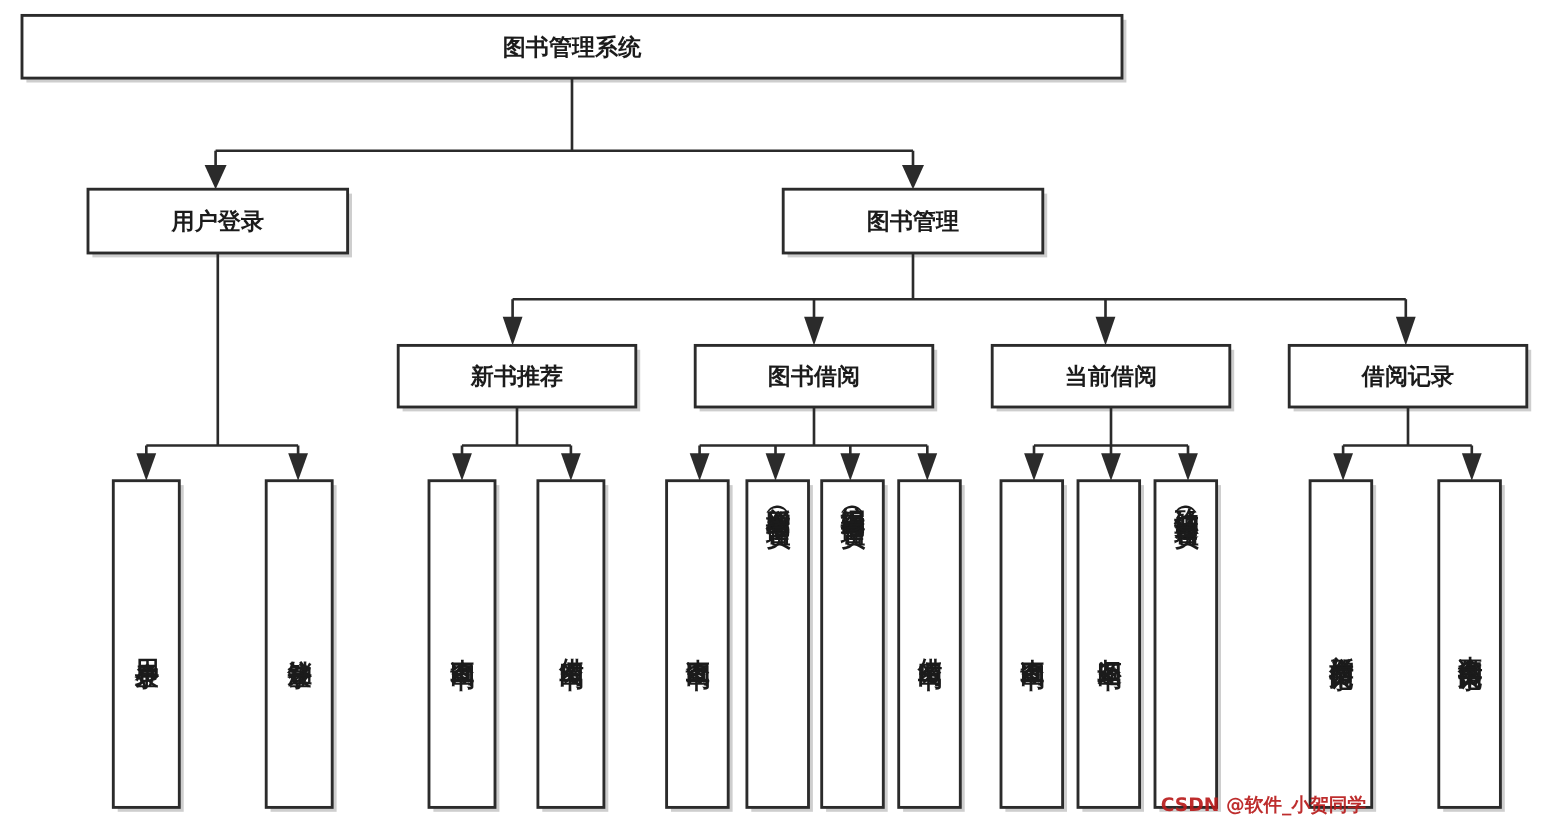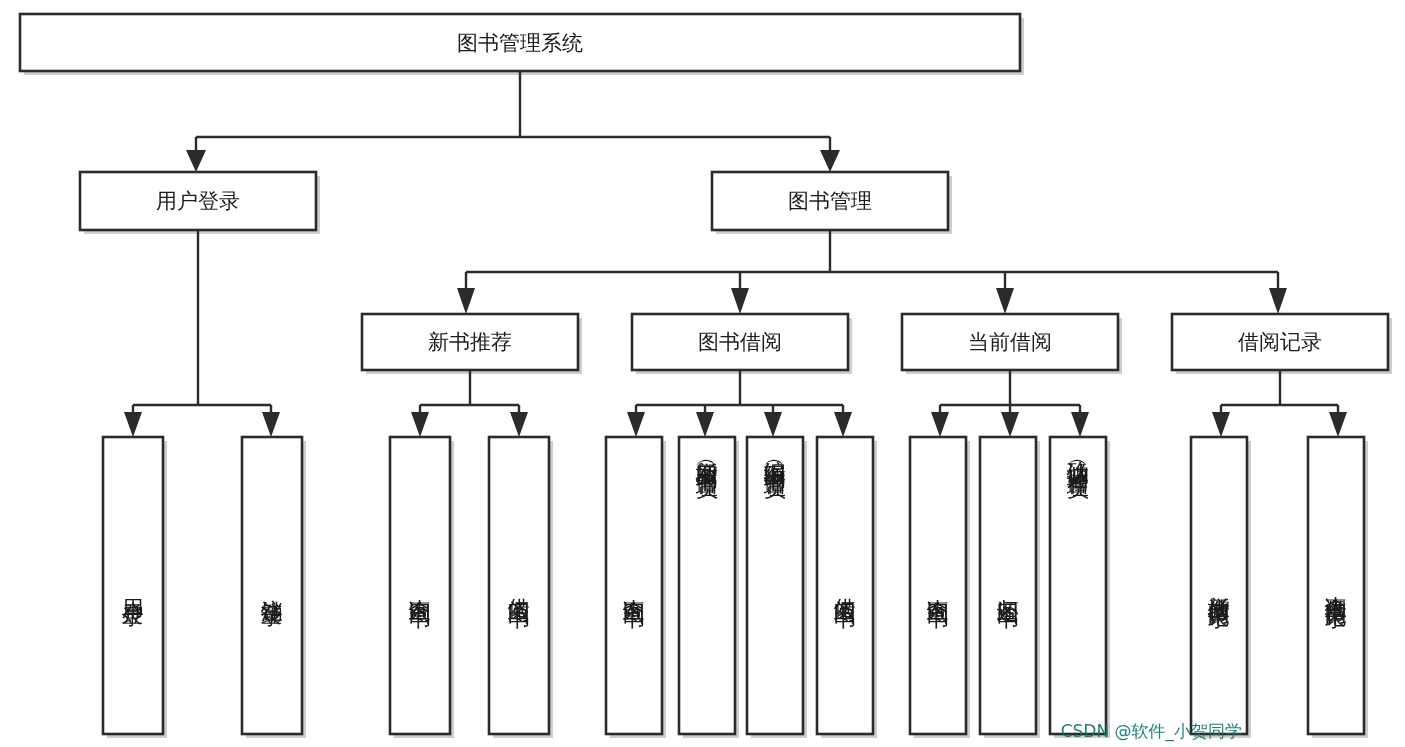--- a/index.html
+++ b/index.html
@@ -11,20 +11,21 @@
     width: 1405px;
     height: 747px;
     font-family: "DejaVu Sans", "Liberation Sans", sans-serif;
     overflow: hidden;
     position: relative;
   }
   #diagram-root {
     position: relative;
     width: 1250px;
     height: 747px;
+    font-weight: bold;
   }
   svg.diagram-canvas {
     position: absolute;
     left: 0;
     top: 0;
     width: 1405px;
     height: 747px;
     display: block;
   }
   .node-box {
@@ -72,21 +73,21 @@
     color: #1b1b1b;
     text-align: center;
     white-space: nowrap;
   }
   .watermark {
     position: absolute;
     right: 8px;
     bottom: 4px;
     font-family: "DejaVu Sans", "Liberation Sans", sans-serif;
     font-size: 17px;
-    color: #0f766e;
+    color: #b91c1c;
     opacity: 0.92;
     white-space: nowrap;
     pointer-events: none;
   }
 </style>
 </head>
 <body>
 
 <div id="diagram-root">
 

